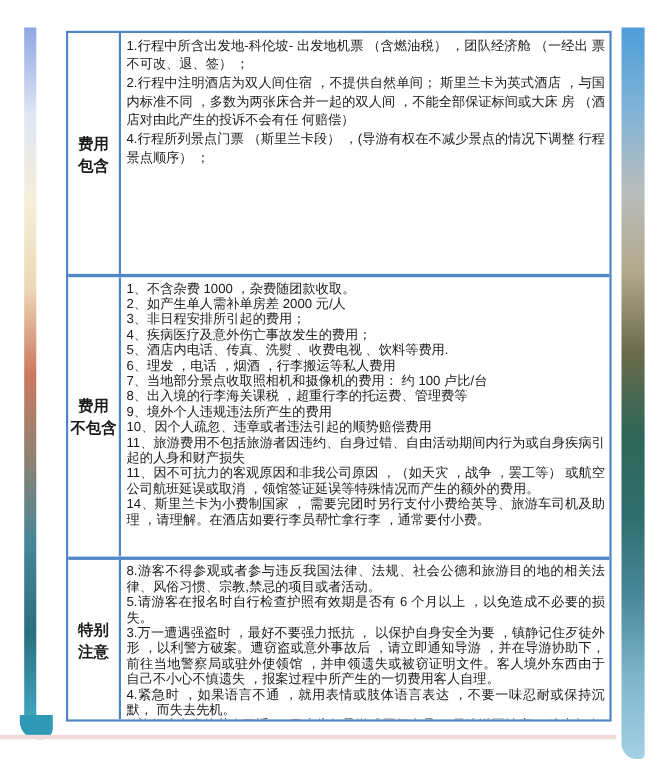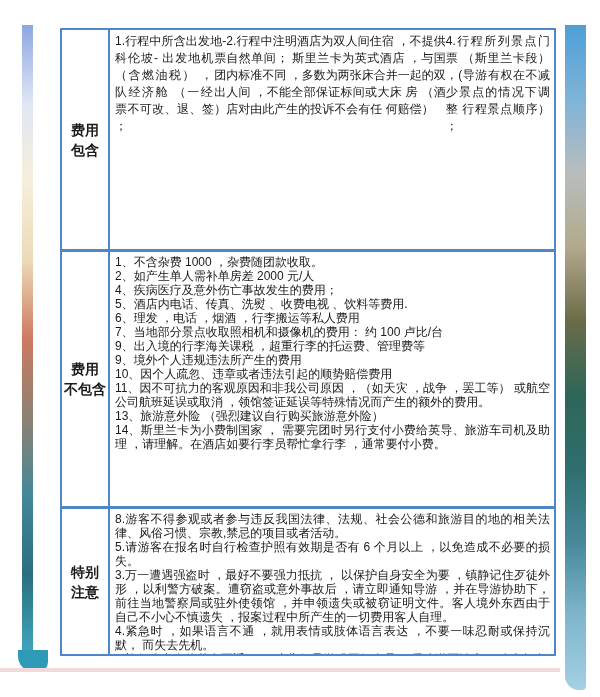--- a/index.html
+++ b/index.html
@@ -46,21 +46,21 @@
     text-align:center;box-sizing:border-box;
   }
   .bcell{
     flex:1 1 auto;
     padding:3px 4px 2px 5px;
     font-size:12px;line-height:14px;
     box-sizing:border-box;overflow:hidden;
     text-align:justify;
   }
   .bcell.center{
-    display:flex;flex-direction:row;justify-content:flex-start;
+    display:flex;flex-direction:column;justify-content:flex-start;
     line-height:17px;
   }
   .titem{margin:0;}
 </style>
 </head>
 <body>
 
 <div class="page">
 
   <div class="strip-left" style="background: linear-gradient(rgb(142, 166, 226), rgb(223, 230, 245), rgb(246, 239, 217), rgb(237, 217, 184), rgb(204, 122, 95), rgb(141, 130, 114), rgb(68, 135, 154), rgb(42, 111, 127), rgb(63, 166, 192));"></div>
@@ -83,29 +83,30 @@
     </div>
 
     <div class="trow r2">
       <div class="hcell">
         <div>费用</div>
         <div>不包含</div>
       </div>
       <div class="bcell">
           <div class="titem">1、不含杂费 1000 ，杂费随团款收取。</div>
           <div class="titem">2、如产生单人需补单房差 2000 元/人</div>
+          <div class="titem">3、非日程安排所引起的费用；</div>
           <div class="titem">4、疾病医疗及意外伤亡事故发生的费用；</div>
           <div class="titem">5、酒店内电话、传真、洗熨 、收费电视 、饮料等费用.</div>
           <div class="titem">6、理发 ，电话 ，烟酒 ，行李搬运等私人费用</div>
           <div class="titem">7、当地部分景点收取照相机和摄像机的费用：  约 100 卢比/台</div>
-          <div class="titem">9、出入境的行李海关课税 ，超重行李的托运费、管理费等</div>
+          <div class="titem">8、出入境的行李海关课税 ，超重行李的托运费、管理费等</div>
           <div class="titem">9、境外个人违规违法所产生的费用</div>
           <div class="titem">10、因个人疏忽、违章或者违法引起的顺势赔偿费用</div>
+          <div class="titem">11、旅游费用不包括旅游者因违约、自身过错、自由活动期间内行为或自身疾病引起的人身和财产损失</div>
           <div class="titem">11、因不可抗力的客观原因和非我公司原因 ，（如天灾 ，战争 ，罢工等）  或航空 公司航班延误或取消 ，领馆签证延误等特殊情况而产生的额外的费用。</div>
-          <div class="titem">13、旅游意外险 （强烈建议自行购买旅游意外险）</div>
           <div class="titem">14、斯里兰卡为小费制国家 ， 需要完团时另行支付小费给英导、旅游车司机及助 理 ，请理解。在酒店如要行李员帮忙拿行李 ，通常要付小费。</div>
         </div>
     </div>
 
     <div class="trow r3">
       <div class="hcell">
         <div>特别</div>
         <div>注意</div>
       </div>
       <div class="bcell">

